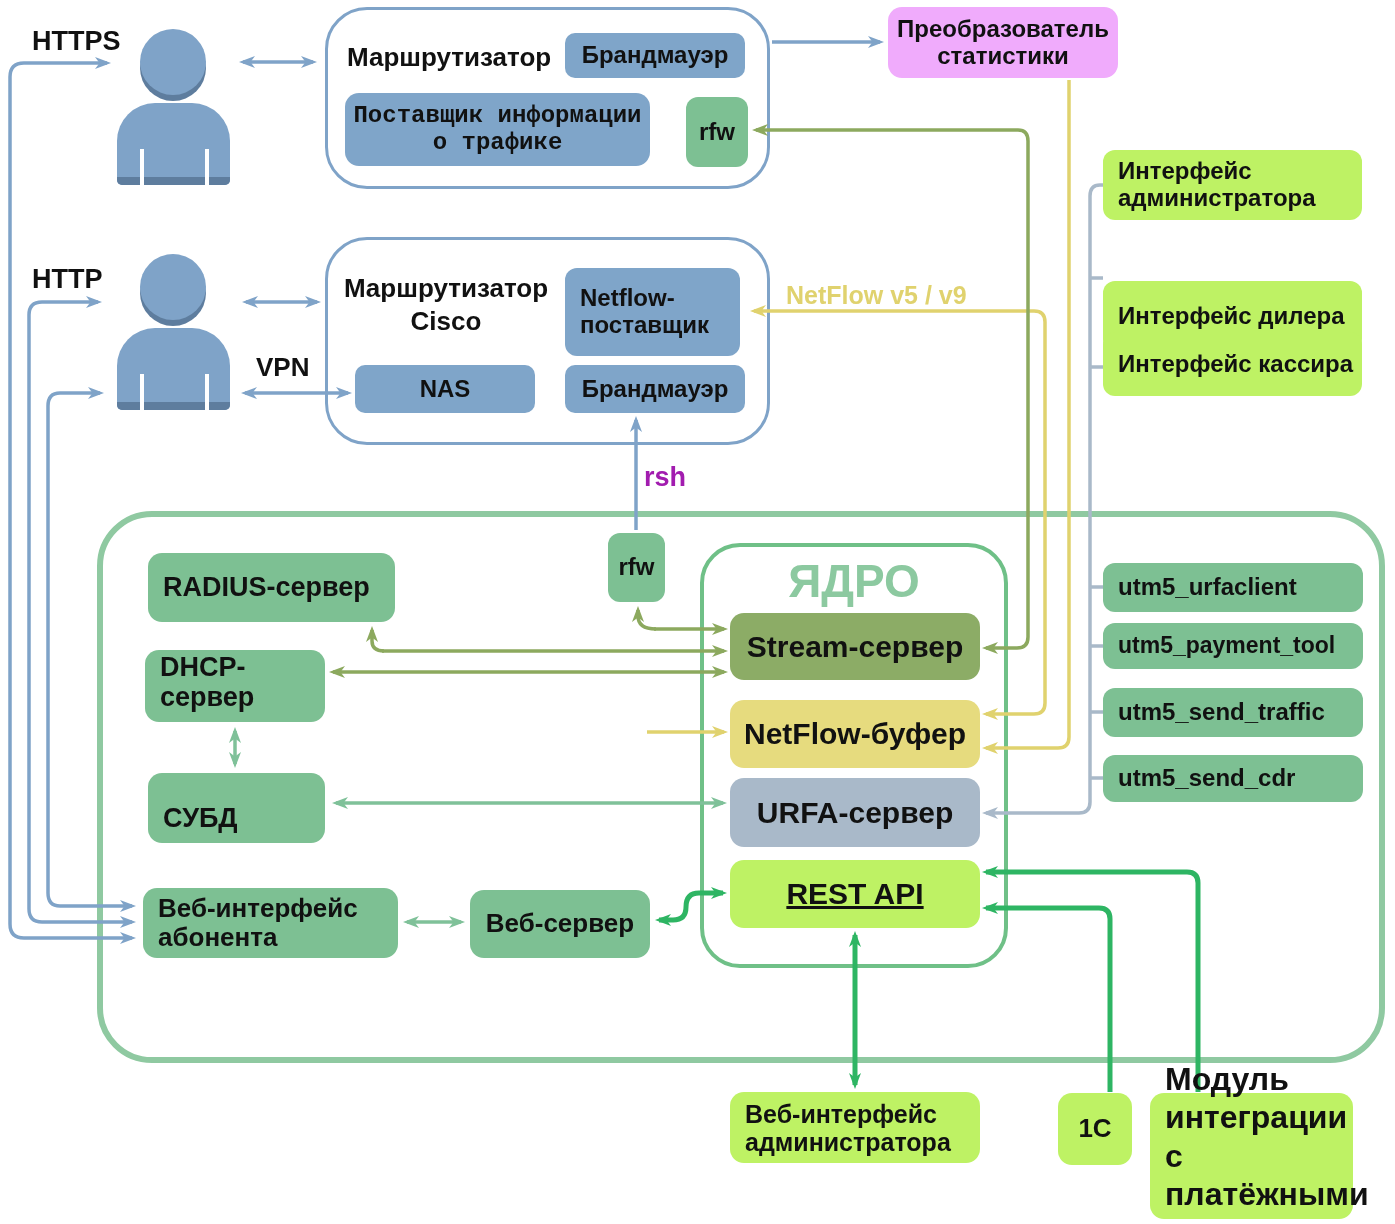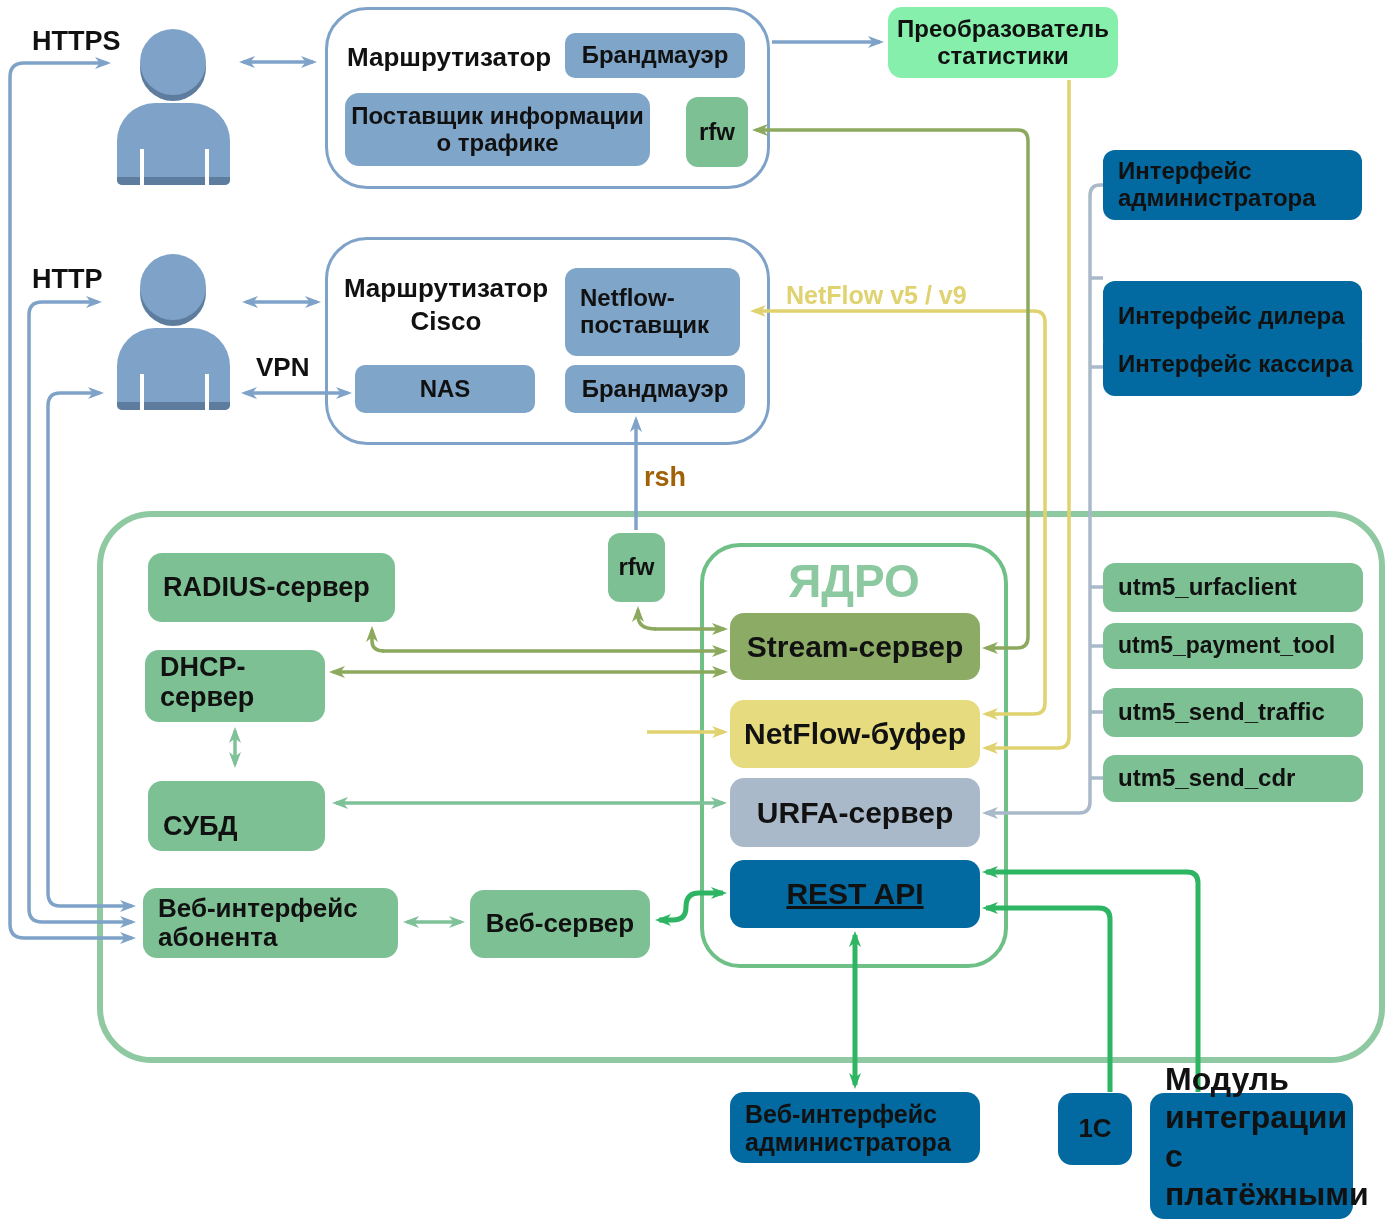--- a/index.html
+++ b/index.html
@@ -2,21 +2,21 @@
 <html><head>
 <meta charset="utf-8">
 <style>
   html,body{margin:0;padding:0;background:#ffffff;}
   #canvas{position:relative;width:1395px;height:1224px;background:#ffffff;overflow:hidden;
           font-family:"Liberation Sans","DejaVu Sans",sans-serif;}
   .box{position:absolute;box-sizing:border-box;display:flex;align-items:center;
        color:#111;font-weight:bold;line-height:1.12;white-space:pre-line;}
   .blue{background:#7fa5c9;}
   .sage{background:#7dc093;}
-  .bright{background:#0369a1;}
+  .bright{background:#bef264;}
   .center{justify-content:center;text-align:center;}
   .leftpad{padding-left:15px;text-align:left;}
   .bottomalign{align-items:flex-end;padding-bottom:10px;}
   .frame{position:absolute;box-sizing:border-box;background:#ffffff;}
   .lbl{position:absolute;font-weight:bold;color:#111;white-space:nowrap;}
   svg{position:absolute;left:0;top:0;pointer-events:none;}
   .head,.headsh{position:absolute;width:66px;height:66px;border-radius:50%;}
   .head{background:#7fa3c8;}
   .headsh{background:#5e7d9e;}
   .pbody{position:absolute;width:113px;height:82px;background:#7fa3c8;
@@ -135,47 +135,47 @@
     <div class="pbody" style="left:117px;top:328px;">
       <div class="pstripe"></div>
       <div class="pslit" style="left:23px;"></div>
       <div class="pslit" style="left:88px;"></div>
     </div>
   </div>
 
   <div class="lbl" style="left:32px;top:26px;font-size:27px;">HTTPS</div>
   <div class="lbl" style="left:32px;top:264px;font-size:27px;">HTTP</div>
   <div class="lbl" style="left:256px;top:352px;font-size:26px;">VPN</div>
-  <div class="lbl" style="left:644px;top:462px;font-size:27px;color:#a16207;">rsh</div>
+  <div class="lbl" style="left:644px;top:462px;font-size:27px;color:#a21caf;">rsh</div>
   <div class="lbl" style="left:786px;top:281px;font-size:25px;color:#e0d26e;">NetFlow v5 / v9</div>
   <div class="lbl" style="left:700px;top:554px;width:308px;text-align:center;font-size:46px;color:#8cc9a0;">ЯДРО</div>
 
   <div class="lbl" style="left:347px;top:42px;font-size:26px;">Маршрутизатор</div>
   <div class="box blue center" style="left:565px;top:33px;width:180px;height:45px;border-radius:10px;font-size:24px;">Брандмауэр</div>
-  <div class="box blue center" style="left:345px;top:93px;width:305px;height:73px;border-radius:14px;font-size:24px;">Поставщик информации
+  <div class="box blue center" style="left:345px;top:93px;width:305px;height:73px;border-radius:14px;font-size:24px;font-family:Liberation Mono, monospace;">Поставщик информации
 о трафике</div>
   <div class="box sage center" style="left:686px;top:97px;width:62px;height:70px;border-radius:12px;font-size:24px;">rfw</div>
-  <div class="box blue center" style="left:888px;top:7px;width:230px;height:71px;border-radius:14px;font-size:24px;background:#86efac;">Преобразователь
+  <div class="box blue center" style="left:888px;top:7px;width:230px;height:71px;border-radius:14px;font-size:24px;background:#f0abfc;">Преобразователь
 статистики</div>
 
   <div class="lbl" style="left:335px;top:272px;width:222px;text-align:center;font-size:26px;white-space:pre-line;line-height:1.25;">Маршрутизатор
 Cisco</div>
   <div class="box blue leftpad" style="left:565px;top:268px;width:175px;height:88px;border-radius:12px;font-size:24px;">Netflow-
 поставщик</div>
   <div class="box blue center" style="left:355px;top:365px;width:180px;height:48px;border-radius:10px;font-size:24px;">NAS</div>
   <div class="box blue center" style="left:565px;top:365px;width:180px;height:48px;border-radius:10px;font-size:24px;">Брандмауэр</div>
 
   <div class="box bright leftpad" style="left:1103px;top:150px;width:259px;height:70px;border-radius:12px;font-size:24px;">Интерфейс
 администратора</div>
   <div class="box bright leftpad" style="left:1103px;top:243px;width:259px;height:70px;border-radius:12px;font-size:24px;margin-top:38px;">Интерфейс дилера</div>
   <div class="box bright leftpad" style="left:1103px;top:332px;width:259px;height:64px;border-radius:12px;font-size:24px;">Интерфейс кассира</div>
 
   <div class="box sage leftpad bottomalign" style="left:145px;top:650px;width:180px;height:72px;border-radius:14px;font-size:27px;">DHCP-сервер</div>
   <div class="box sage leftpad" style="left:148px;top:553px;width:247px;height:69px;border-radius:14px;font-size:27px;">RADIUS-сервер</div>
-  <div class="box sage leftpad bottomalign" style="left:148px;top:773px;width:177px;height:70px;border-radius:14px;font-size:27px;margin-top:8px;">СУБД</div>
+  <div class="box sage leftpad bottomalign" style="left:148px;top:773px;width:177px;height:70px;border-radius:14px;font-size:27px;">СУБД</div>
   <div class="box sage center" style="left:608px;top:533px;width:57px;height:69px;border-radius:12px;font-size:24px;">rfw</div>
   <div class="box sage leftpad" style="left:143px;top:888px;width:255px;height:70px;border-radius:14px;font-size:26px;">Веб-интерфейс
 абонента</div>
   <div class="box sage center" style="left:470px;top:890px;width:180px;height:68px;border-radius:14px;font-size:26px;">Веб-сервер</div>
 
   <div class="box center" style="left:730px;top:613px;width:250px;height:67px;border-radius:14px;font-size:30px;background:#8cac66;">Stream-сервер</div>
   <div class="box center" style="left:730px;top:700px;width:250px;height:68px;border-radius:14px;font-size:30px;background:#e6db7e;">NetFlow-буфер</div>
   <div class="box center" style="left:730px;top:778px;width:250px;height:69px;border-radius:14px;font-size:30px;background:#a9b9c9;">URFA-сервер</div>
   <div class="box bright center" style="left:730px;top:860px;width:250px;height:68px;border-radius:14px;font-size:30px;text-decoration:underline;">REST API</div>
 

